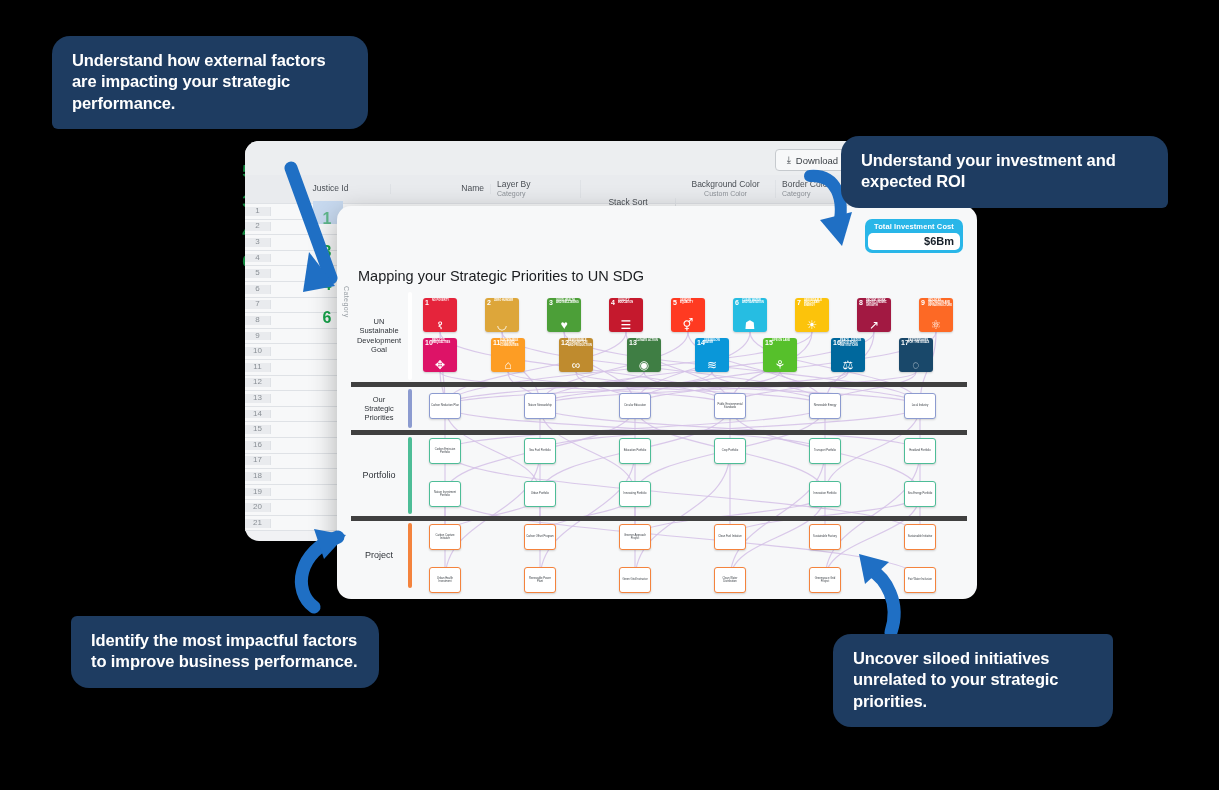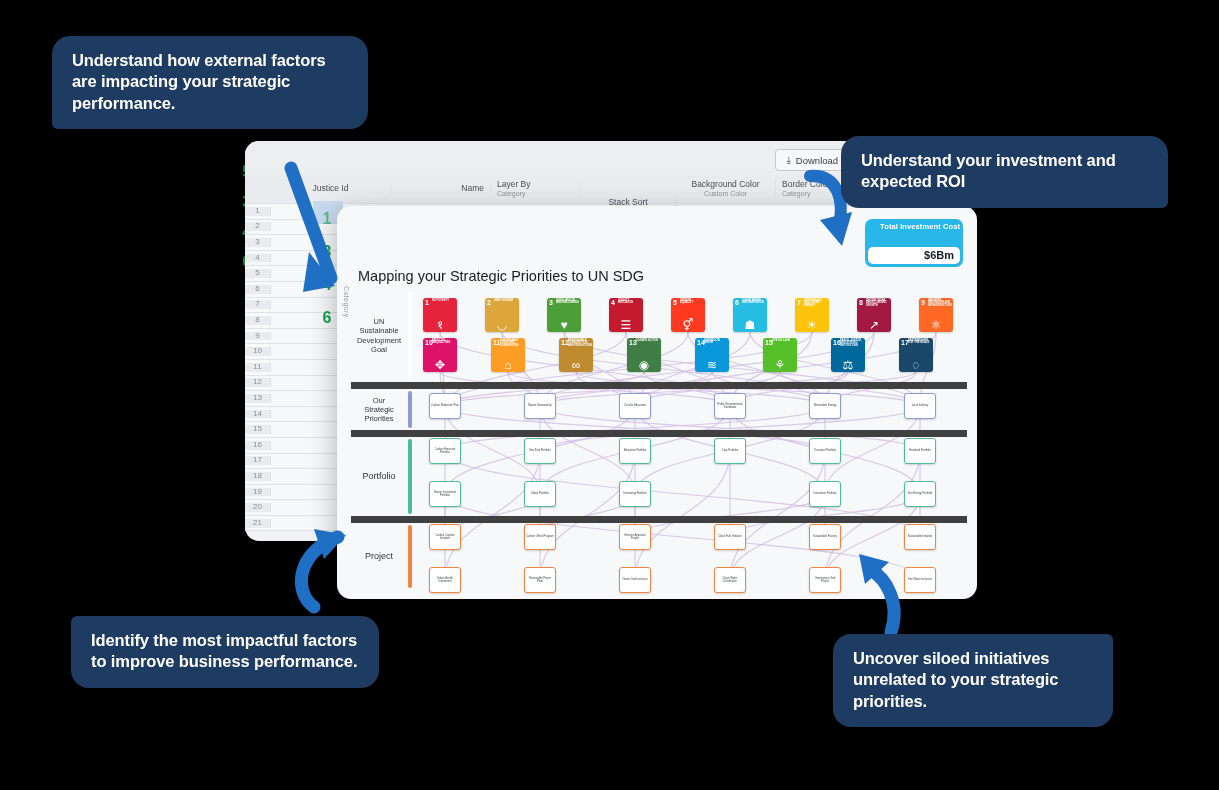--- a/index.html
+++ b/index.html
@@ -54,29 +54,29 @@
     position:absolute;left:337px;top:206px;width:640px;height:393px;
     background:#f7f8f9;border-radius:14px;
     box-shadow:0 8px 28px rgba(0,0,0,.30);overflow:hidden;
   }
   .card-title{position:absolute;left:21px;top:62px;font-size:14.5px;color:#1b1d20;}
   .kpi{
     position:absolute;right:14px;top:13px;width:98px;
     background:#29b6e8;border-radius:7px;padding:2px 3px 3px;box-sizing:border-box;
     text-align:center;
   }
-  .kpi-l{font-size:7.5px;color:#fff;font-weight:700;letter-spacing:.1px;padding:1px 0 16px;text-align:right;}
+  .kpi-l{font-size:7.5px;color:#fff;font-weight:700;letter-spacing:.1px;padding:1px 0 2px;}
   .kpi-v{background:#fff;border-radius:5px;font-size:11px;font-weight:700;color:#17202a;
     text-align:right;padding:2px 6px 3px;}
 
   .vcat{position:absolute;left:6px;top:80px;font-size:7px;color:#9aa0a6;
     writing-mode:vertical-rl;letter-spacing:.4px;}
 
   .diagram{position:absolute;left:14px;top:84px;width:616px;height:300px;}
-  .band{position:absolute;left:0;width:616px;border-top:7px solid #404040;box-sizing:border-box;}
+  .band{position:absolute;left:0;width:616px;border-top:5px solid #404040;box-sizing:border-box;}
   .band-lbl{position:absolute;left:0;width:56px;text-align:center;color:#30343a;
     font-size:7.5px;line-height:1.25;top:50%;transform:translateY(-50%);}
   .band-lbl.big{font-size:9px;}
   .band-bar{position:absolute;left:57px;top:2px;bottom:2px;width:4px;border-radius:2px;}
 
   .sdg{position:absolute;width:34px;height:34px;border-radius:3px;
     box-shadow:0 1px 2px rgba(0,0,0,.18);overflow:hidden;color:#fff;}
   .sdg .n{position:absolute;left:2px;top:1px;font-size:7px;font-weight:700;}
   .sdg .t{position:absolute;left:9px;top:1.5px;right:1px;font-size:2.6px;line-height:1.15;
     font-weight:700;text-transform:uppercase;}

